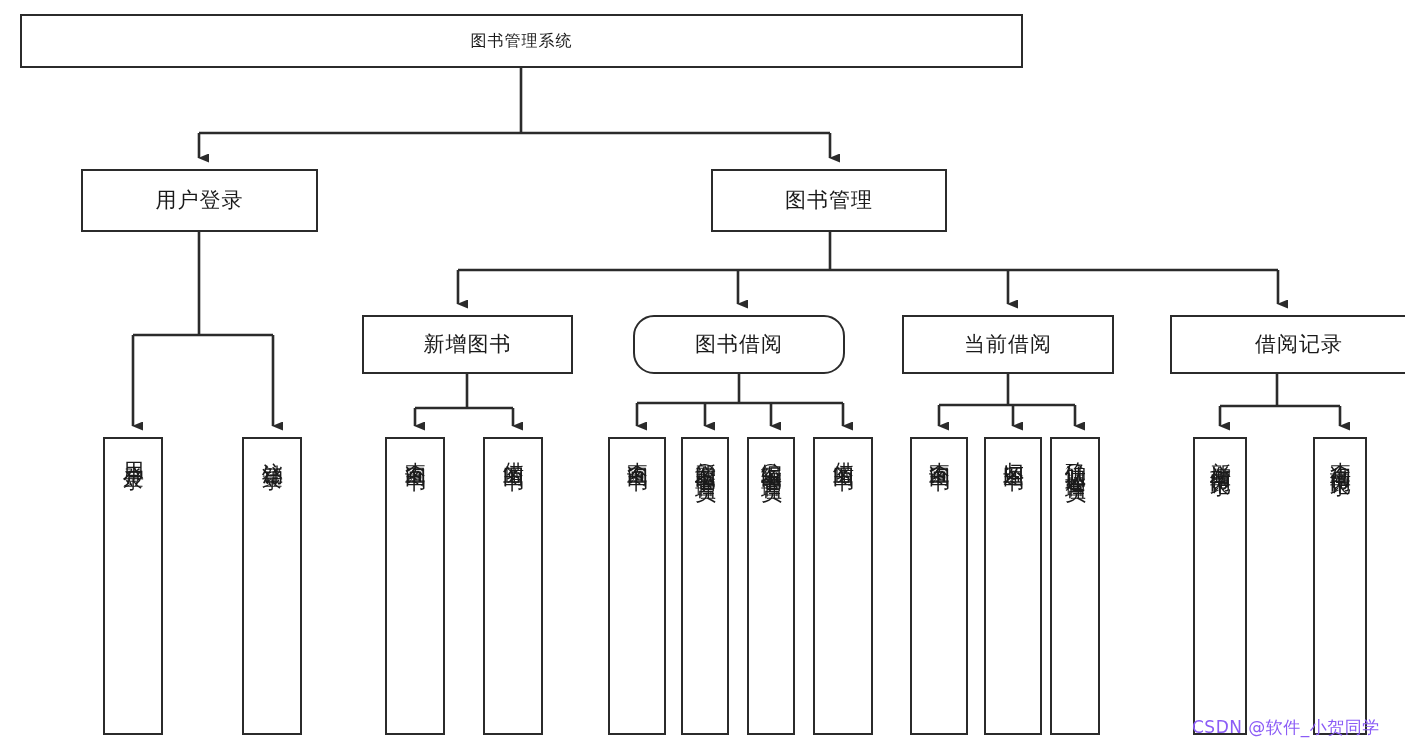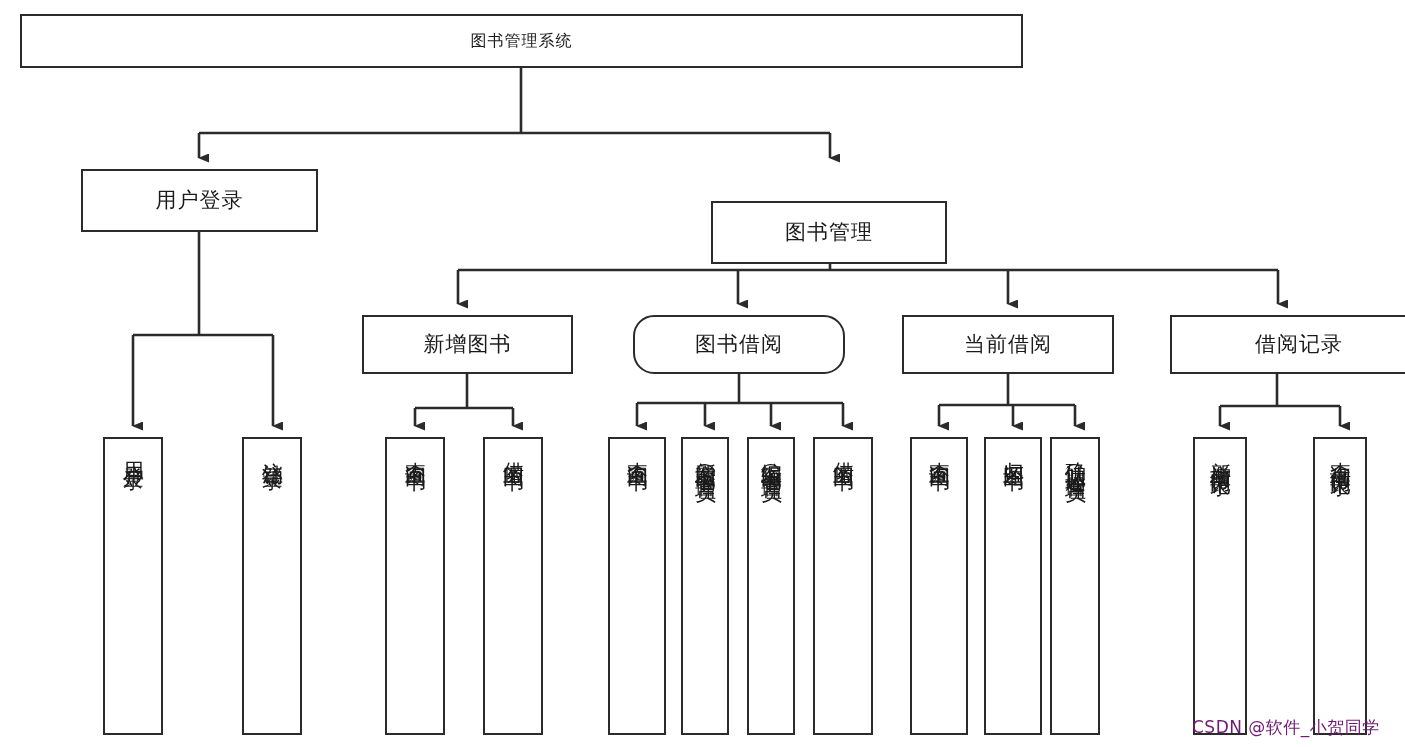--- a/index.html
+++ b/index.html
@@ -10,21 +10,21 @@
   .node{position:absolute;box-sizing:border-box;background:#ffffff;
         border:2.5px solid #2b2b2b;display:flex;align-items:center;
         justify-content:center;text-align:center;}
   .node span{display:block;line-height:1.18;}
   .h-node span{font-size:21px;letter-spacing:1px;}
   .v-node{padding:6px 0;align-items:flex-start;}
   .v-node span{writing-mode:vertical-rl;text-orientation:upright;
                font-size:21px;letter-spacing:3px;white-space:nowrap;
                margin:0 auto;}
   #root span{font-size:16px;}
-  .watermark{position:absolute;font-size:17px;color:#701a75;
+  .watermark{position:absolute;font-size:17px;color:#8b5cf6;
              white-space:nowrap;letter-spacing:0.5px;}
 </style>
 </head>
 <body>
 
 <div id="stage">
 
   <svg class="edges" viewBox="0 0 1405 747">
     <defs>
       <marker id="arw" markerWidth="9" markerHeight="11" refX="4.5" refY="10" orient="auto" markerUnits="userSpaceOnUse">
@@ -75,21 +75,21 @@
     </g>
   </svg>
 
   <div class="node h-node" id="root" style="left: 20px; top: 14px; width: 1003px; height: 54px;">
     <span>图书管理系统</span>
   </div>
 
   <div class="node h-node" id="l1-0" style="left: 81px; top: 169px; width: 237px; height: 63px;">
     <span>用户登录</span>
   </div>
-  <div class="node h-node" id="l1-1" style="left: 711px; top: 169px; width: 236px; height: 63px; margin-top: 32px;">
+  <div class="node h-node" id="l1-1" style="left: 711px; top: 169px; width: 236px; height: 63px;">
     <span>图书管理</span>
   </div>
 
   <div class="node h-node" id="l2-0" style="left: 362px; top: 315px; width: 211px; height: 59px;">
     <span>新增图书</span>
   </div>
   <div class="node h-node" id="l2-1" style="left: 633px; top: 315px; width: 212px; height: 59px; border-radius: 21px;">
     <span>图书借阅</span>
   </div>
   <div class="node h-node" id="l2-2" style="left: 902px; top: 315px; width: 212px; height: 59px;">

